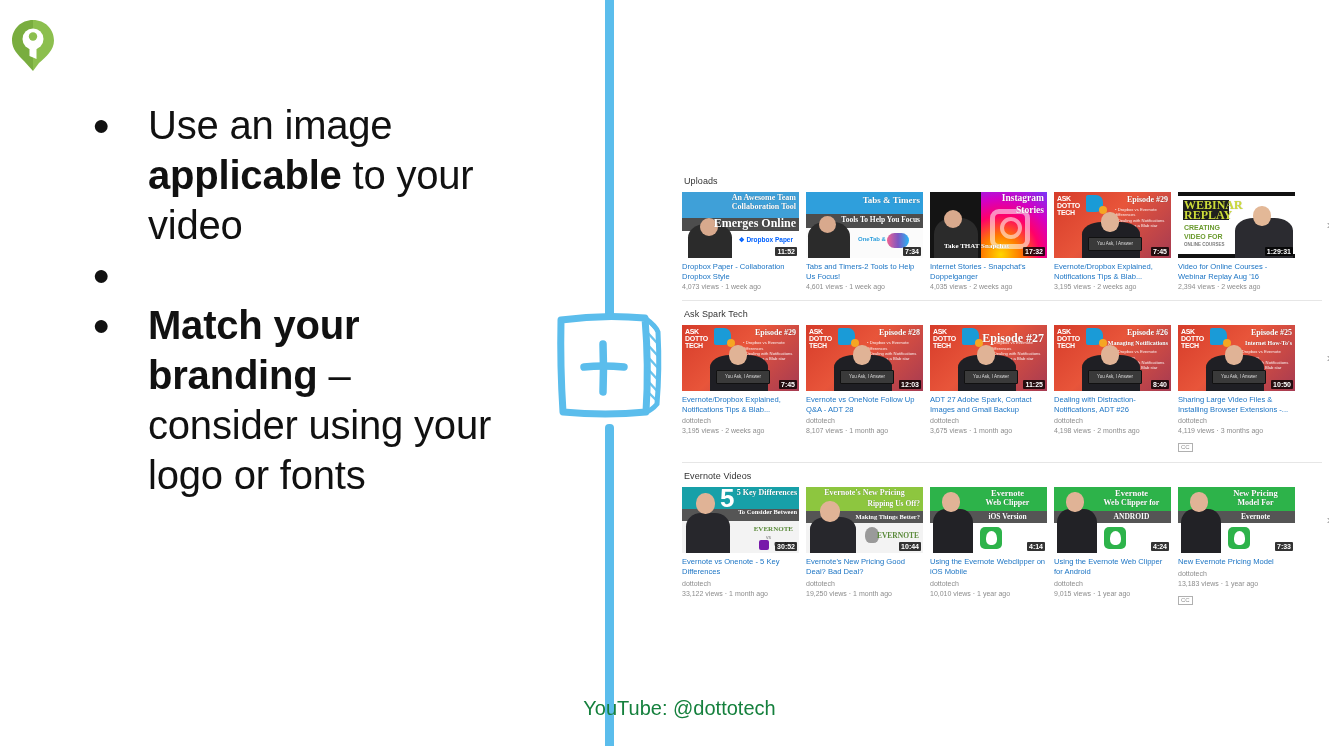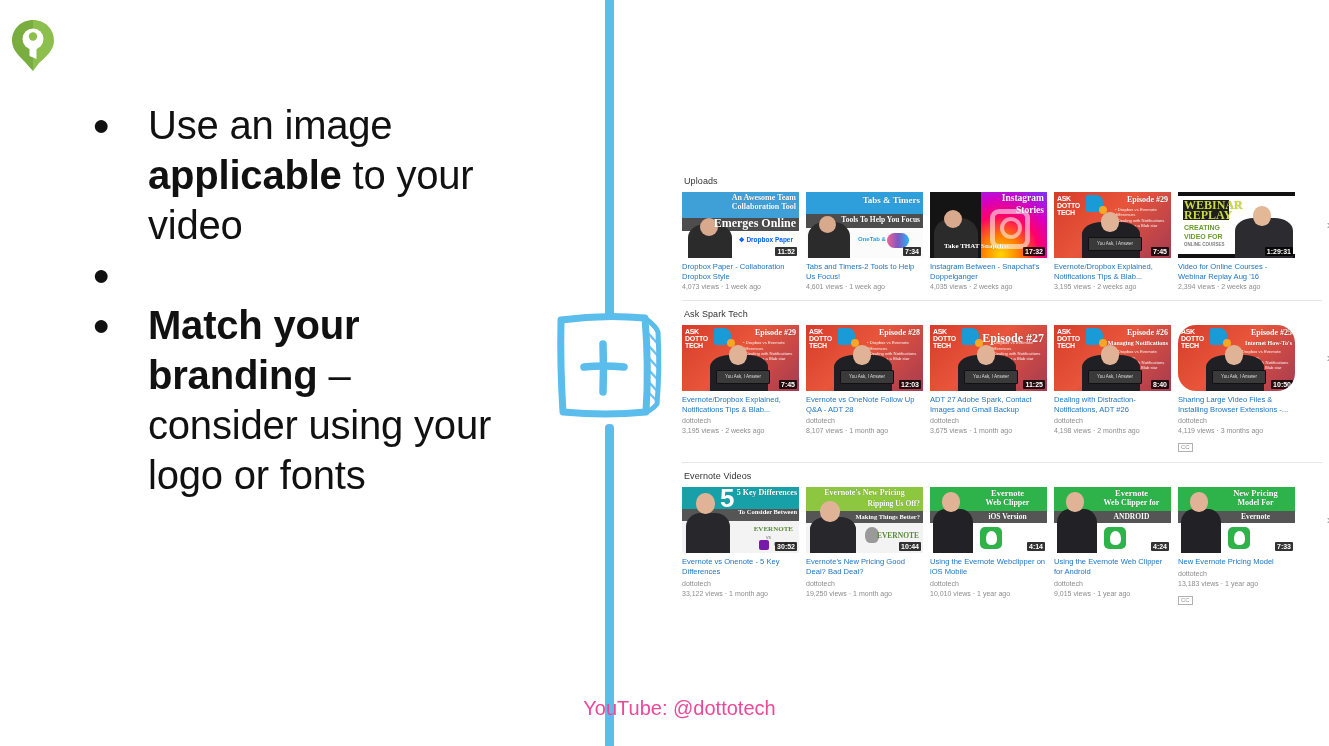--- a/index.html
+++ b/index.html
@@ -83,21 +83,21 @@
     font-family:Liberation Serif, serif;
   }
   .person{
     position:absolute;bottom:0;background:#2b2b2b;border-radius:40% 40% 0 0;
   }
   .head{position:absolute;border-radius:50%;background:#d8a98d;}
 
   
   #footer{
     position:absolute;left:0;top:697px;width:1269px;text-align:center;
-    font-size:20px;color:#ec4899;
+    font-size:20px;color:#15803d;
   }
   #footer span{margin-left:90px;}
 </style>
 </head>
 <body>
 
 <div id="logo">
   <svg width="50" height="60" viewBox="0 0 50 60">
     <path d="M25 4 C13 4 4 13 4 24.5 C4 33 10 39 16 45 L25 55 L25 40 Z" fill="#79ad3f"></path>
     <path d="M25 4 C37 4 46 13 46 24.5 C46 34 38 41 31 47 L25 55 L25 40 Z" fill="#8cbf4e"></path>
@@ -188,21 +188,21 @@
             <div style="position:absolute;right:0;top:0;width:66px;height:66px;background:radial-gradient(circle at 30% 95%,#ffd600 0%,#ff7a00 25%,#ff0069 50%,#d300c5 72%,#7638fa 100%)"></div>
             <div style="position:absolute;right:17px;top:17px;width:30px;height:30px;border:5px solid rgba(255,255,255,.55);border-radius:9px"></div>
             <div style="position:absolute;right:25px;top:25px;width:14px;height:14px;border:4px solid rgba(255,255,255,.55);border-radius:50%"></div>
             <div class="person" style="left:4px;width:44px;height:40px"></div>
             <div class="head" style="left:14px;top:18px;width:18px;height:18px"></div>
             <div class="tcap" style="right:3px;top:1px;font-size:9.5px;line-height:11px;">Instagram</div>
             <div class="tcap" style="right:3px;top:13px;font-size:9.5px;line-height:11px;">Stories</div>
             <div class="tcap" style="left:14px;bottom:8px;font-size:7px;">Take THAT Snapchat</div>
             <div class="dur">17:32</div>
           </div>
-          <div class="vtitle">Instagram Between - Snapchat's Doppelganger</div>
+          <div class="vtitle">Internet Stories - Snapchat's Doppelganger</div>
           <div class="vmeta">4,035 views  ·  2 weeks ago</div>
         </div>
         <div class="yt-card">
           <div class="thumb" style="background: linear-gradient(135deg, rgb(214, 60, 42) 0%, rgb(232, 85, 58) 45%, rgb(166, 59, 82) 100%);">
             <div style="position:absolute;left:3px;top:3px;font-size:7px;color:#fff;font-weight:700;letter-spacing:-.3px">ASK<br>DOTTO<br>TECH</div>
             <div style="position:absolute;left:32px;top:3px;width:17px;height:17px;background:#1a9bd7;border-radius:2px 7px 7px 2px"></div>
             <div style="position:absolute;left:45px;top:14px;width:8px;height:8px;border-radius:50%;background:#f5a623"></div>
             <div class="tcap" style="right:3px;top:3px;font-size:8px;line-height:9px;">Episode #29</div>
             <div style="position:absolute;right:4px;top:15px;width:52px;font-size:4.2px;line-height:5.4px;color:#fff;opacity:.9">• Dropbox vs Evernote differences<br>• Dealing with Notifications<br>• Becoming a Blab star</div>
             <div class="person" style="left:28px;width:58px;height:36px;background:#1f1f24;border-radius:34% 34% 0 0"></div>
@@ -293,21 +293,21 @@
             <div style="position:absolute;right:4px;top:24px;width:52px;font-size:4.2px;line-height:5.4px;color:#fff;opacity:.9">• Dropbox vs Evernote differences<br>• Dealing with Notifications<br>• Becoming a Blab star</div>
             <div class="person" style="left:28px;width:58px;height:36px;background:#1f1f24;border-radius:34% 34% 0 0"></div>
             <div class="head" style="left:47px;top:20px;width:18px;height:20px;background:#e0b396;border-radius:48%"></div>
             <div style="position:absolute;left:34px;bottom:7px;width:52px;height:12px;background:#3a3a3a;border:1px solid #111;border-radius:1px;color:#ddd;font-size:4.5px;line-height:11px;text-align:center">You Ask, I Answer</div>
             <div class="dur">8:40</div>
           </div>
           <div class="vtitle">Dealing with Distraction-Notifications, ADT #26</div>
           <div class="vchan">dottotech</div>
           <div class="vmeta">4,198 views  ·  2 months ago</div>
         </div>
-        <div class="yt-card"><div class="thumb" style="background: linear-gradient(135deg, rgb(214, 60, 42) 0%, rgb(232, 85, 58) 45%, rgb(166, 59, 82) 100%); border-radius: 18px;">
+        <div class="yt-card"><div class="thumb" style="background: linear-gradient(135deg, rgb(214, 60, 42) 0%, rgb(232, 85, 58) 45%, rgb(166, 59, 82) 100%);">
             <div style="position:absolute;left:3px;top:3px;font-size:7px;color:#fff;font-weight:700;letter-spacing:-.3px">ASK<br>DOTTO<br>TECH</div>
             <div style="position:absolute;left:32px;top:3px;width:17px;height:17px;background:#1a9bd7;border-radius:2px 7px 7px 2px"></div>
             <div style="position:absolute;left:45px;top:14px;width:8px;height:8px;border-radius:50%;background:#f5a623"></div>
             <div class="tcap" style="right:3px;top:3px;font-size:8px;line-height:9px;">Episode #25</div>
             <div class="tcap" style="right:3px;top:15px;font-size:6px;line-height:7px;">Internet How-To's</div>
             <div style="position:absolute;right:4px;top:24px;width:52px;font-size:4.2px;line-height:5.4px;color:#fff;opacity:.9">• Dropbox vs Evernote differences<br>• Dealing with Notifications<br>• Becoming a Blab star</div>
             <div class="person" style="left:28px;width:58px;height:36px;background:#1f1f24;border-radius:34% 34% 0 0"></div>
             <div class="head" style="left:47px;top:20px;width:18px;height:20px;background:#e0b396;border-radius:48%"></div>
             <div style="position:absolute;left:34px;bottom:7px;width:52px;height:12px;background:#3a3a3a;border:1px solid #111;border-radius:1px;color:#ddd;font-size:4.5px;line-height:11px;text-align:center">You Ask, I Answer</div>
             <div class="dur">10:50</div>

